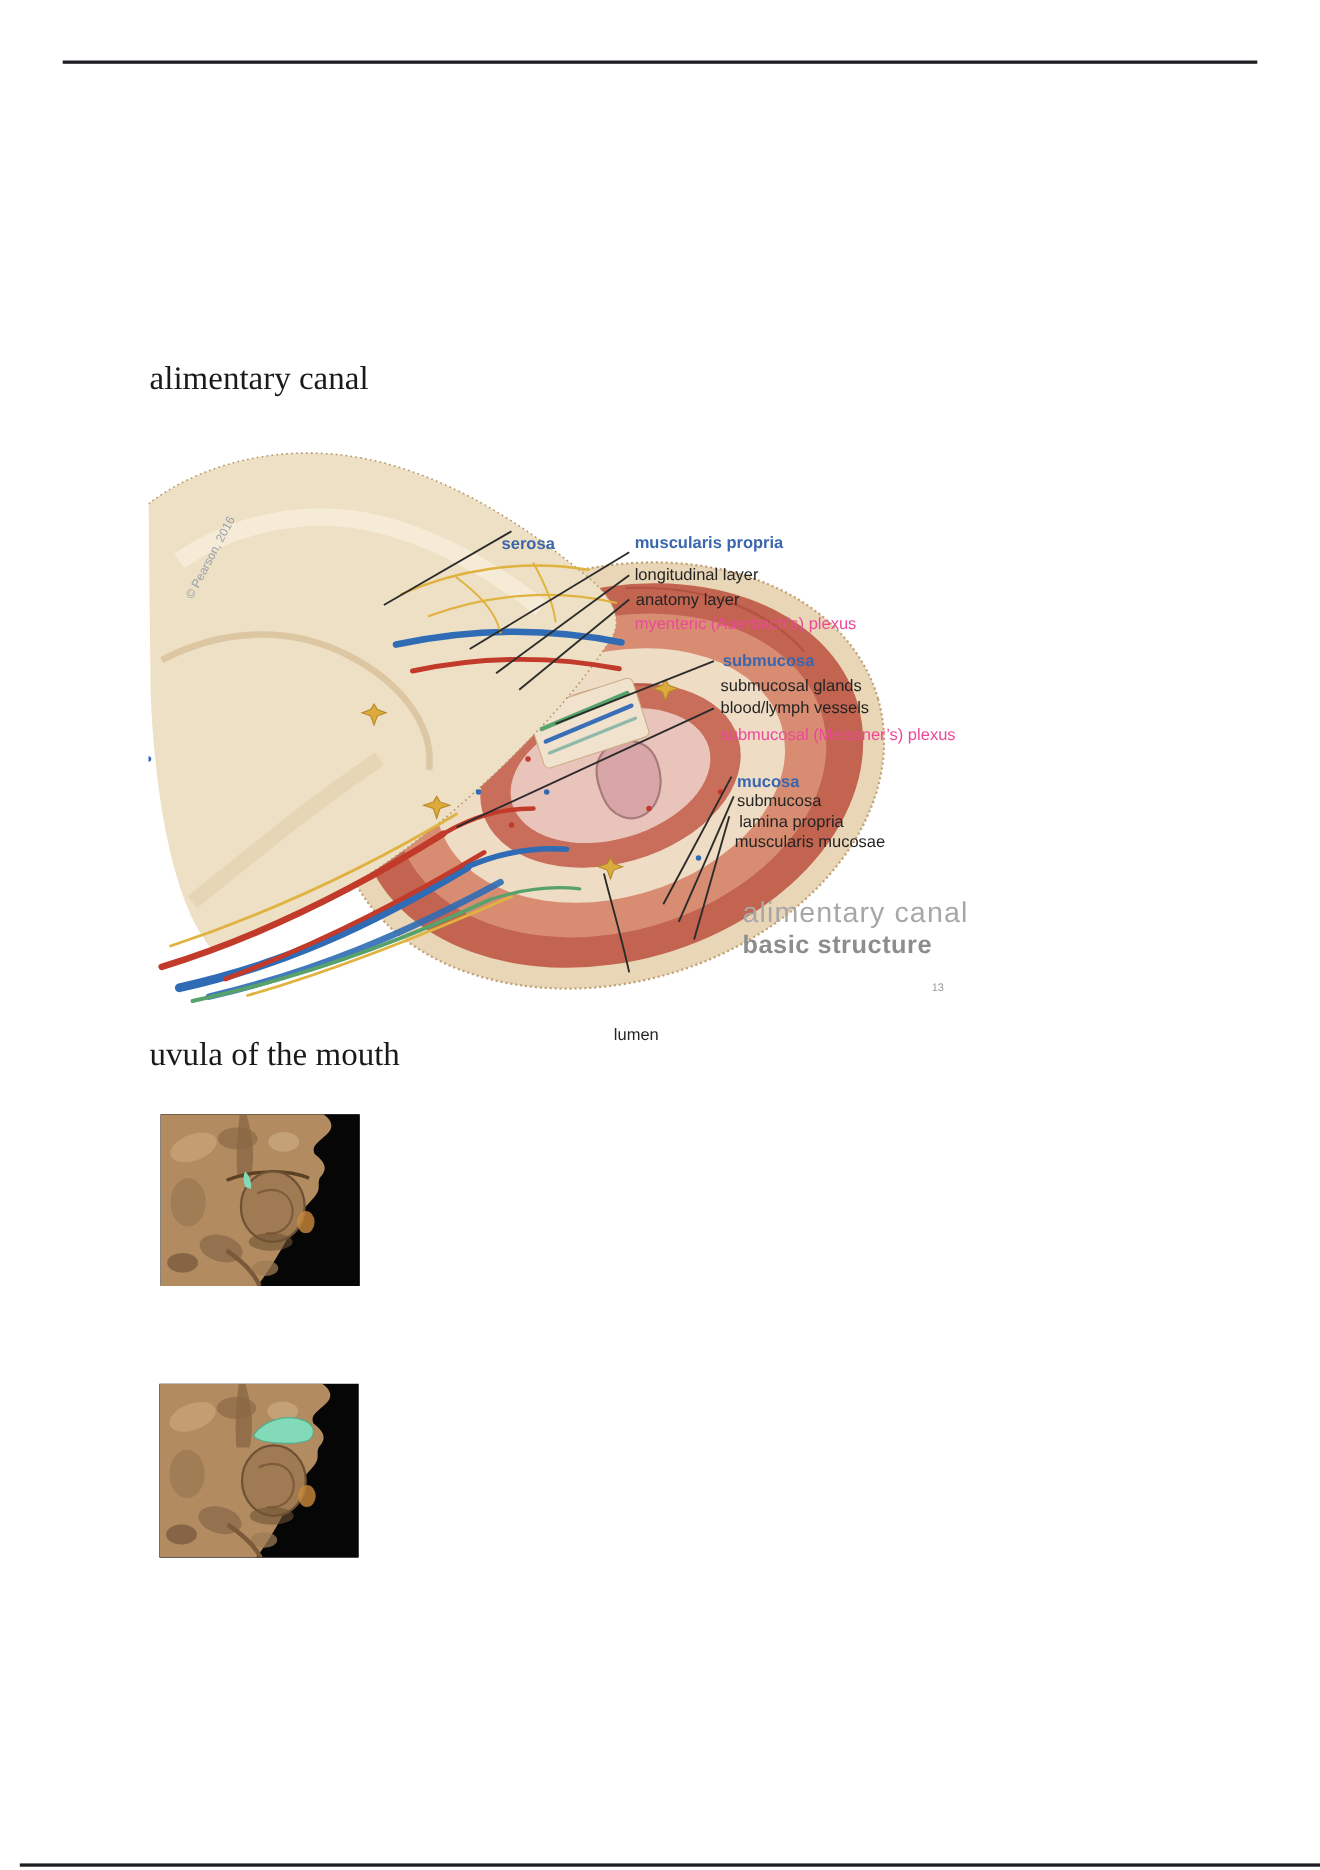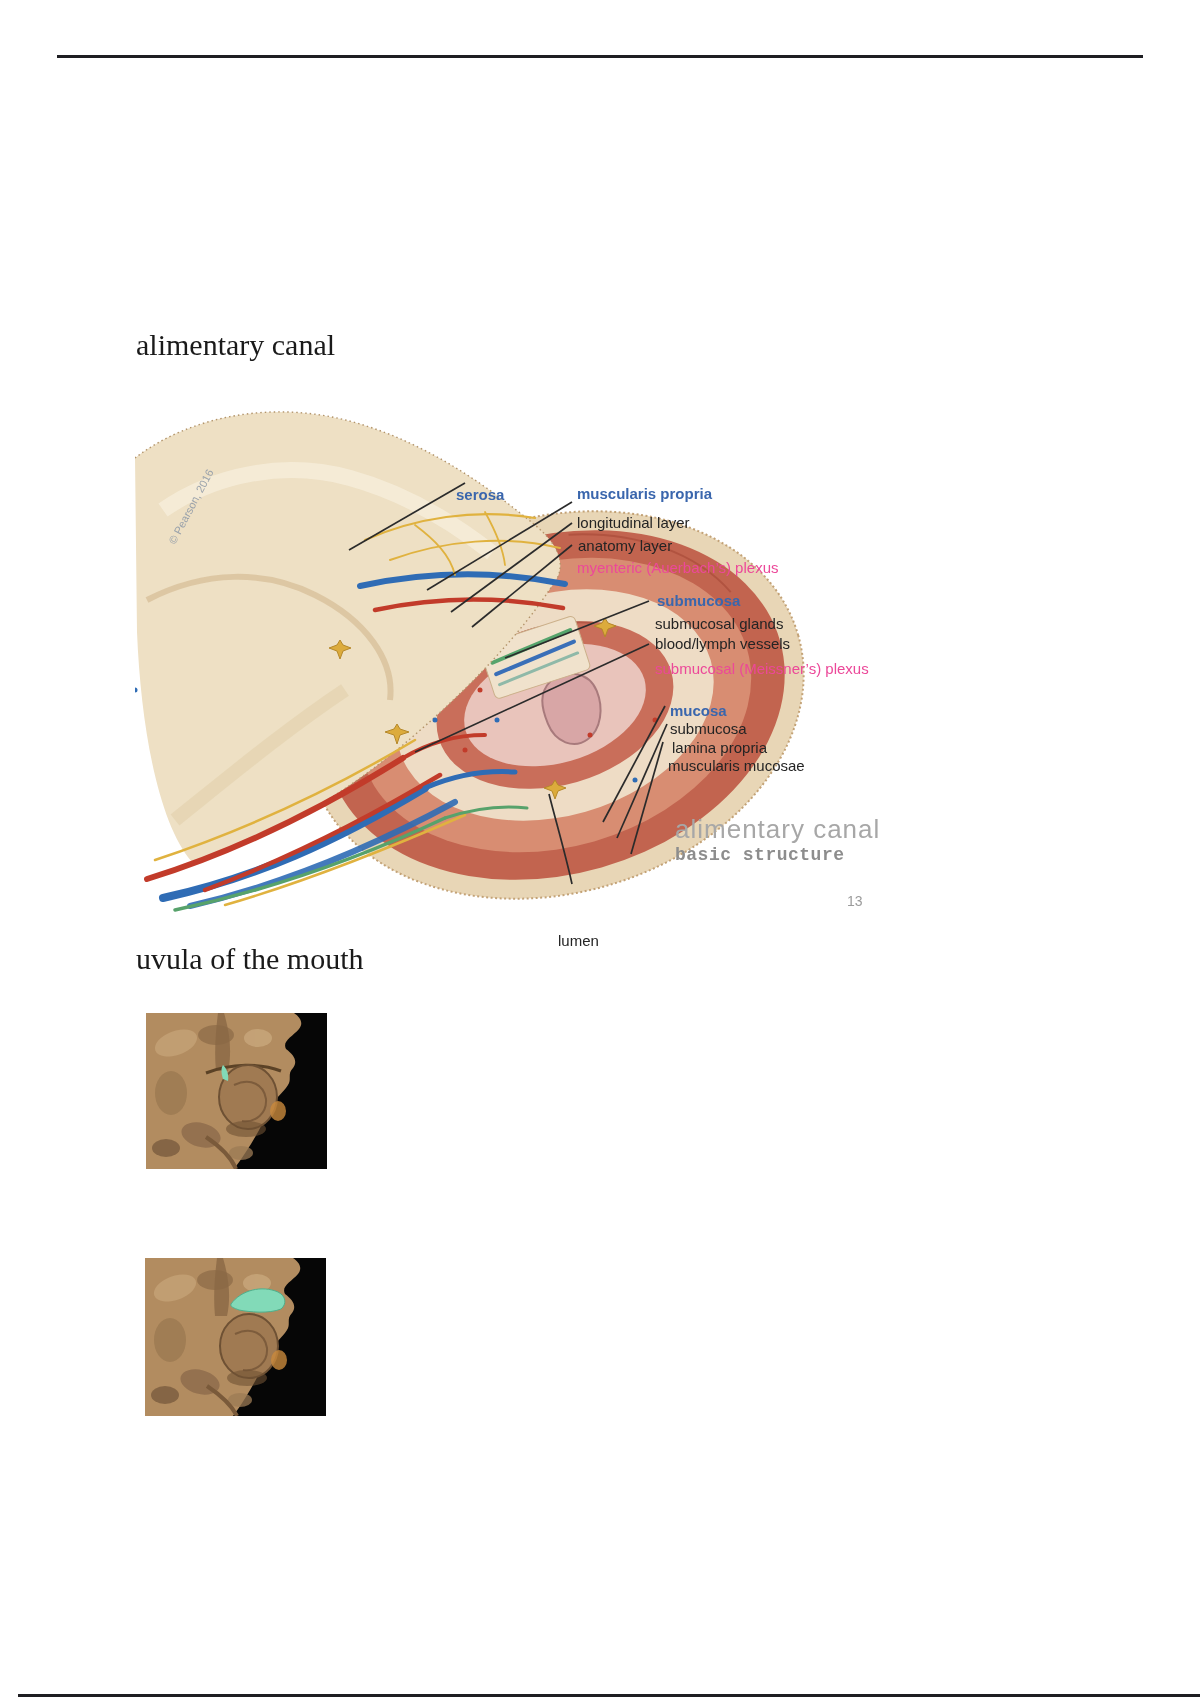--- a/index.html
+++ b/index.html
@@ -10,23 +10,23 @@
   #title{left:125px;top:131px;width:950px;text-align:center;color:#121212;
          font-weight:bold;font-size:32px;line-height:49px;letter-spacing:.2px;}
   .question{font-size:30px;color:#1a1a1a;white-space:nowrap;}
   #slide{left:135px;top:390px;width:730px;height:528px;background:#ffffff;}
   .lbl{font-family:"Liberation Sans",sans-serif;font-size:15px;line-height:18px;
        color:#242424;white-space:nowrap;margin-top:24px;}
   .lbl-blue{color:#3a66ad;font-weight:600;}
   .lbl-orange{color:#ec4899;}
   .cap1{font-family:"Liberation Sans",sans-serif;font-size:26px;color:#a7a7a7;
         letter-spacing:1px;white-space:nowrap;}
-  .cap2{font-family:Liberation Mono, monospace;font-size:18px;font-weight:bold;
+  .cap2{font-family:Liberation Sans, sans-serif;font-size:23px;font-weight:bold;
         color:#8d8d8d;letter-spacing:.5px;white-space:nowrap;}
-  .slidenum{font-family:"Liberation Sans",sans-serif;font-size:14px;color:#9b9b9b;}
+  .slidenum{font-family:"Liberation Sans",sans-serif;font-size:10px;color:#9b9b9b;}
   .anat-img{width:181px;height:156px;background:#060606;}
   svg{display:block;}
 </style>
 </head>
 <body>
 
 <div id="page">
 
   <div class="abs rule" style="left:57px;top:55px;width:1086px;"></div>
   <div class="abs rule" style="left:18px;top:1694px;width:1182px;"></div>

